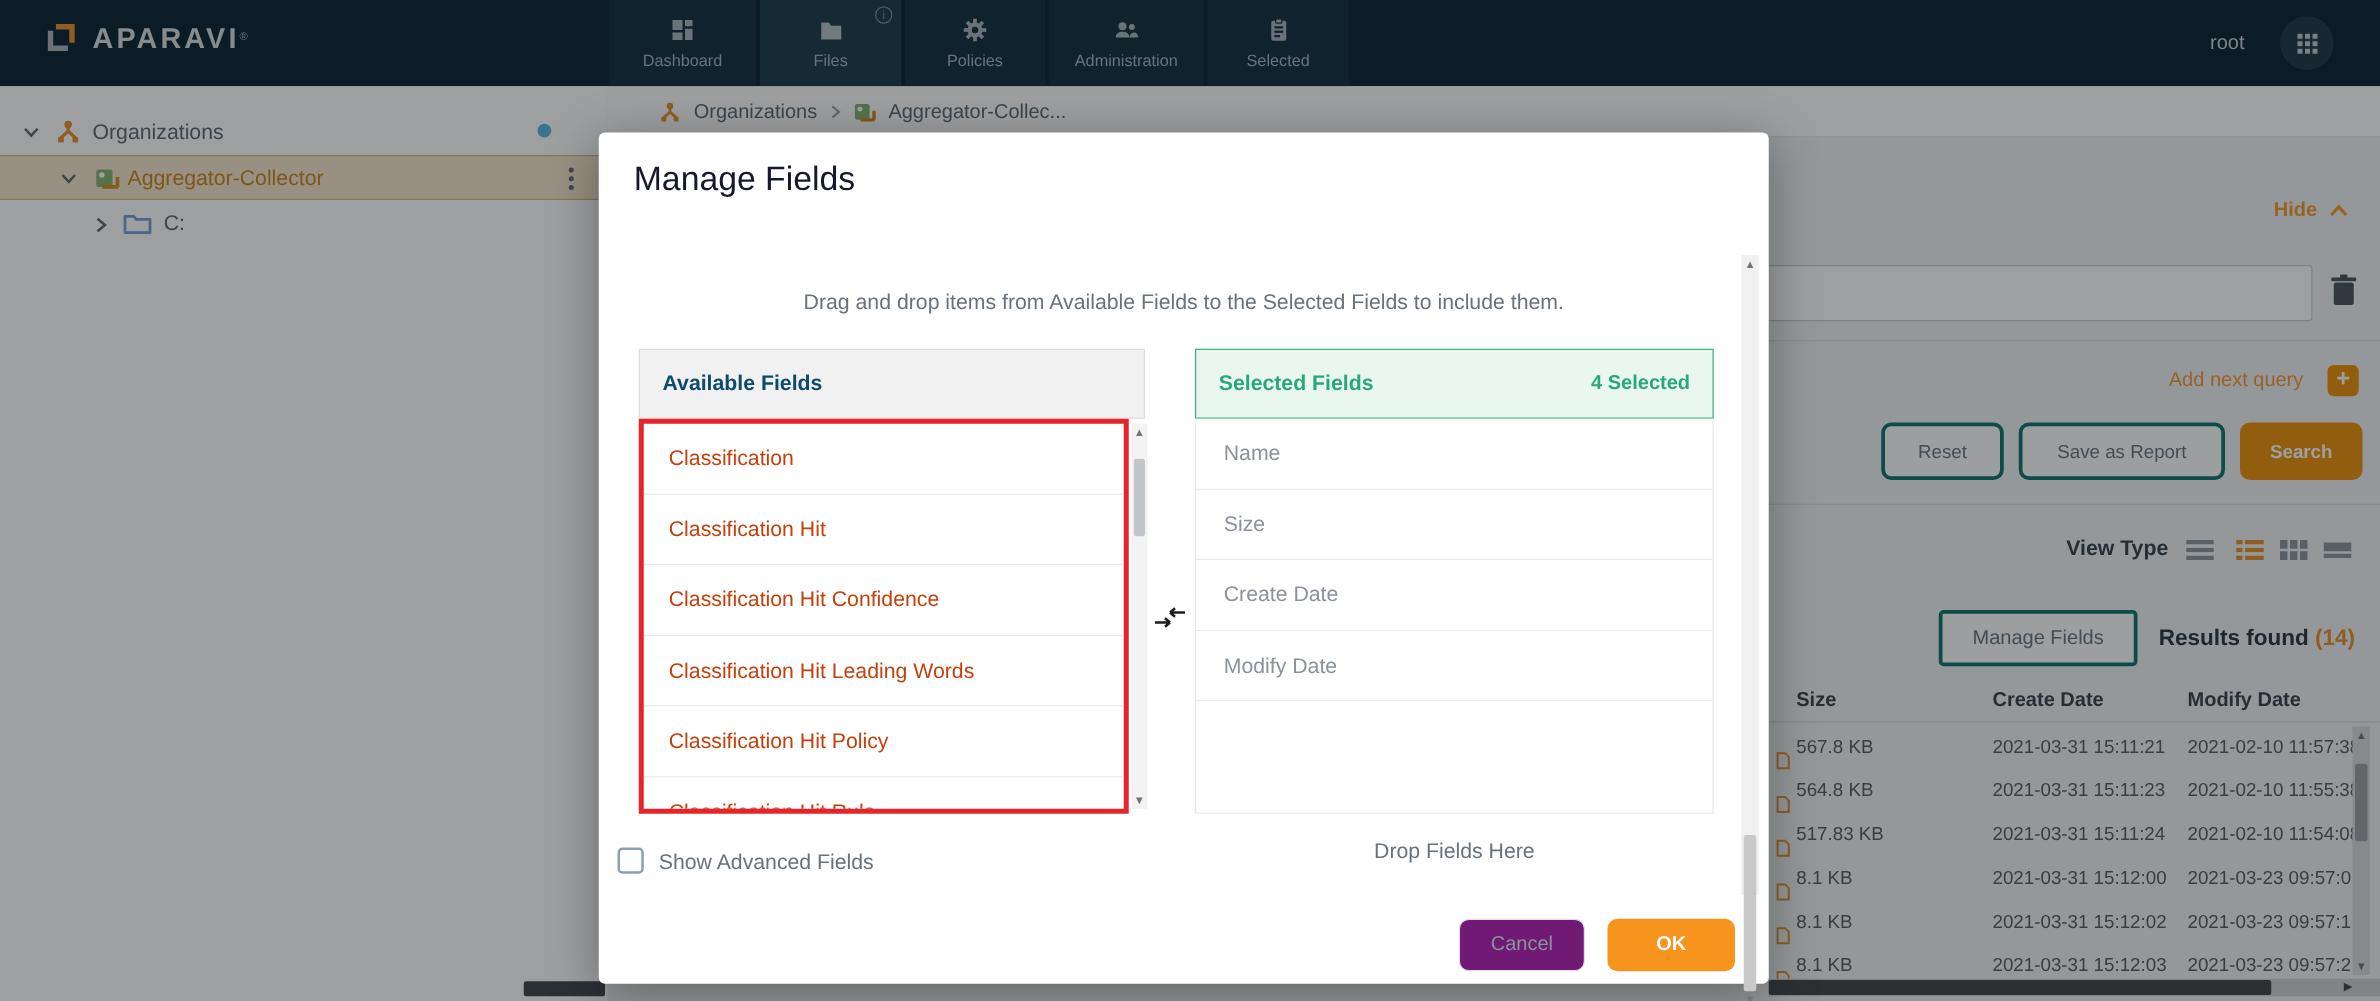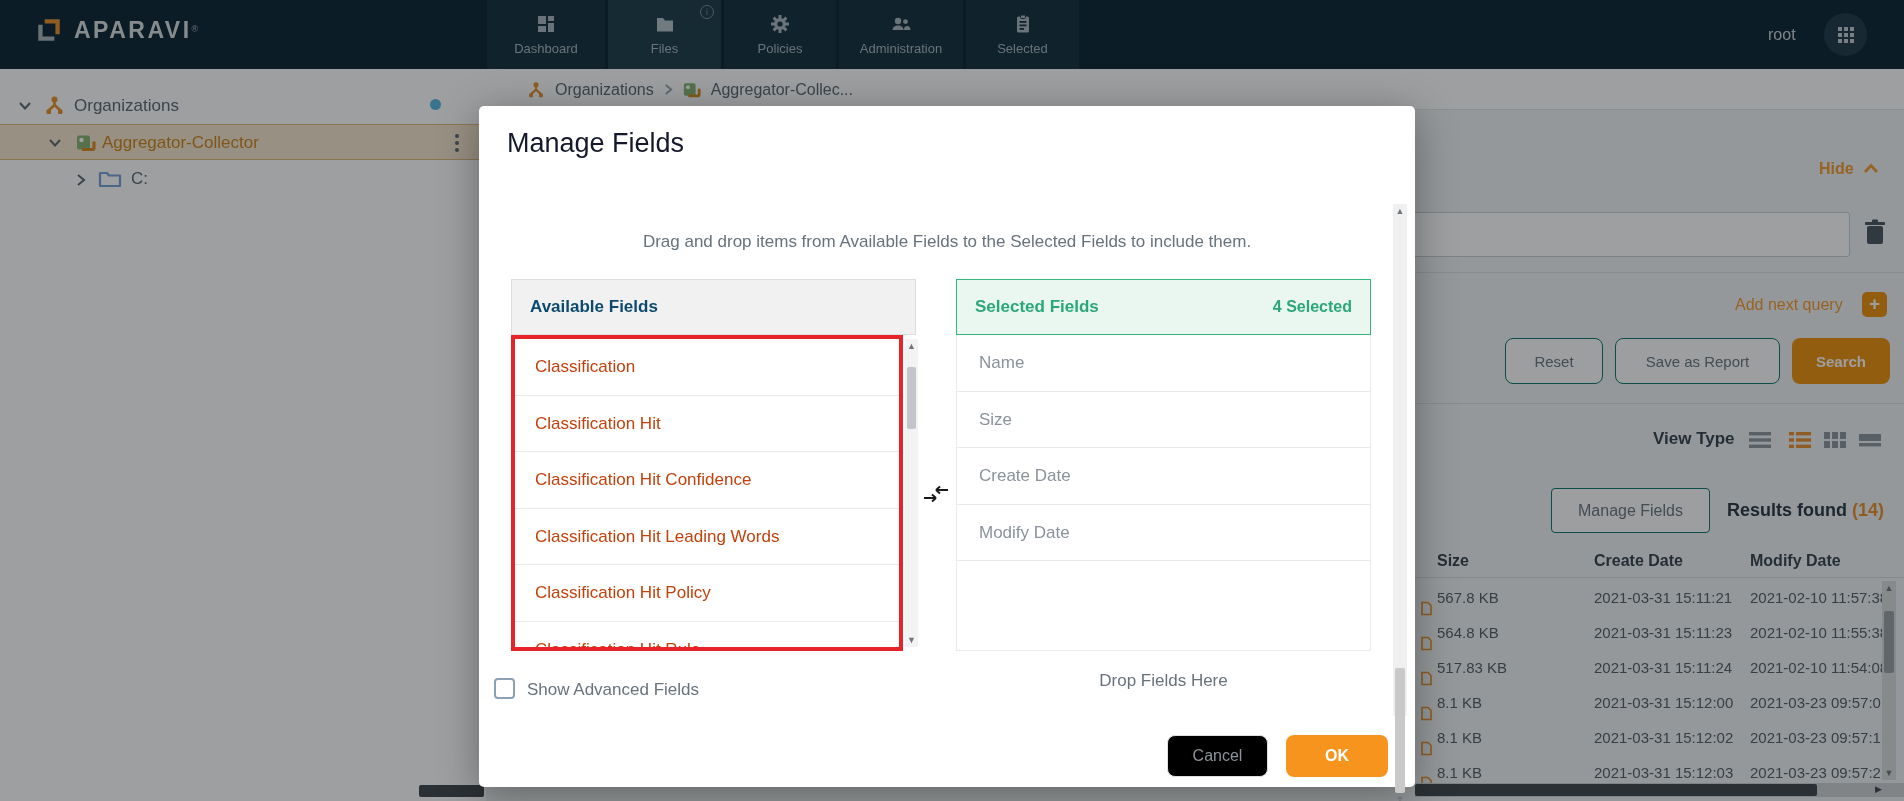--- a/index.html
+++ b/index.html
@@ -26,21 +26,21 @@
   .srow.sel{background:#f7e7cd;border-top:1px solid #e0ba7c;border-bottom:1px solid #e0ba7c;color:#ce851f;padding-left:11px;}
   .dot3{display:inline-flex;flex-direction:column;gap:3px;}
   .dot3 i{width:4px;height:4px;border-radius:50%;background:#5f6b76;}
 
   
   .crumbbar{position:absolute;left:486px;top:69px;width:1418px;height:41px;background:#ffffff;border-bottom:1px solid #e4e6e8;}
   .crumb{position:absolute;left:41px;top:0;height:41px;display:flex;align-items:center;gap:10px;font-size:16px;color:#5d6974;}
 
   
   .olink{color:#f59b31;font-weight:700;font-size:16px;}
-  .btn-outline{background:#fdfdfd;border:1px solid #0f766e;border-radius:8px;color:#6b7680;font-size:15px;display:flex;align-items:center;justify-content:center;}
+  .btn-outline{background:#fdfdfd;border:3px solid #0f766e;border-radius:8px;color:#6b7680;font-size:15px;display:flex;align-items:center;justify-content:center;}
   .btn-orange{background:#ef9210;border:none;border-radius:8px;color:#fff;font-weight:700;font-size:15px;display:flex;align-items:center;justify-content:center;}
   .hdr-cell{font-weight:700;color:#39434e;font-size:16px;}
   .trow{position:absolute;left:1415px;width:475px;height:35px;}
   .tcell{position:absolute;top:0;height:35px;line-height:35px;font-size:15px;color:#555e66;white-space:nowrap;overflow:hidden;}
 
   
   .dim{position:absolute;left:0;top:0;width:1904px;height:801px;background:rgba(10,14,18,0.40);z-index:50;}
 
   
   .modal{position:absolute;left:479px;top:106px;width:936px;height:681px;background:#fff;border-radius:5px;box-shadow:0 8px 40px rgba(0,0,0,.35);z-index:100;}
@@ -53,21 +53,21 @@
   .redlist{position:absolute;left:32px;top:229px;width:392px;height:316px;border:4px solid #e8242b;background:#fff;overflow:hidden;}
   .fitem{height:56.5px;line-height:56.5px;padding-left:20px;font-size:17px;color:#c2410c;border-bottom:1px solid #e9eaeb;}
   .selcell{position:absolute;left:477px;width:415px;height:56.5px;line-height:56.5px;padding-left:22px;font-size:17px;color:#8b929b;background:#fff;border:1px solid #e8eaec;border-top:none;}
   .sbar{position:absolute;background:#f3f3f3;}
   .sbar .arr{position:absolute;left:0;width:100%;text-align:center;color:#6f767c;font-size:9px;}
   .sbar .thumb{position:absolute;left:2px;background:#c2c6ca;border-radius:2px;}
   .chkbox{position:absolute;left:15px;top:572px;width:21px;height:21px;border:2px solid #8ba0b3;border-radius:4px;background:#fff;}
   .chklbl{position:absolute;left:48px;top:574px;font-size:17px;color:#68727c;}
   .drop-hint{position:absolute;left:477px;top:565px;width:415px;text-align:center;font-size:17px;color:#68727c;}
   .m-btn{position:absolute;top:629px;height:42px;border-radius:8px;font-size:16px;display:flex;align-items:center;justify-content:center;}
-  .m-cancel{left:688px;width:101px;background:#000000;border:1px solid #dddfe2;color:#8c939c;}
+  .m-cancel{left:688px;width:101px;background:#701a75;border:1px solid #dddfe2;color:#8c939c;}
   .m-ok{left:807px;width:102px;background:#f7941e;border:none;color:#fff;font-weight:700;}
   svg{display:block;}
 </style>
 </head>
 <body>
 
 <div class="stage">
 
   <div class="nav">
     <div class="brand">

